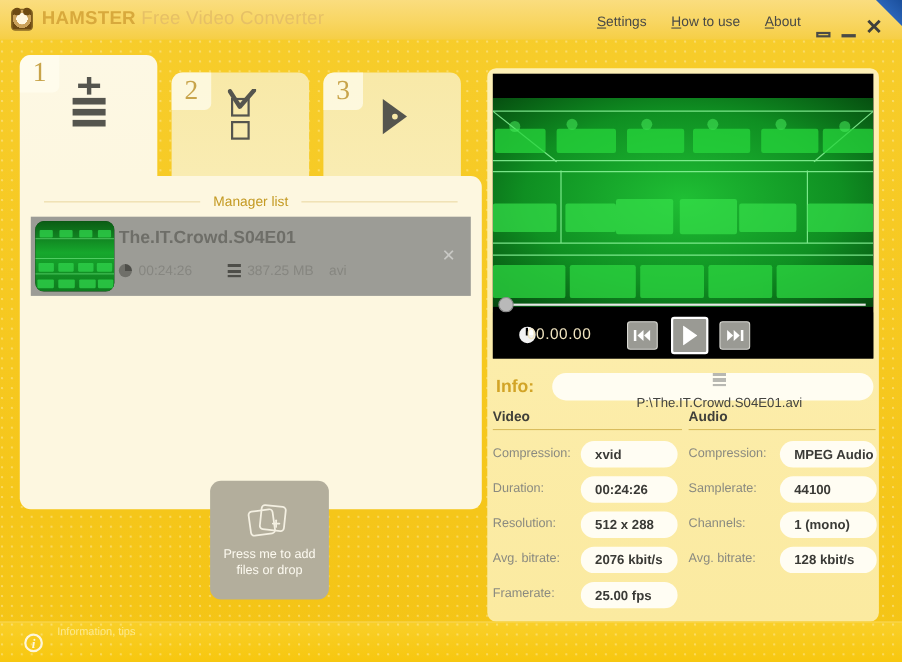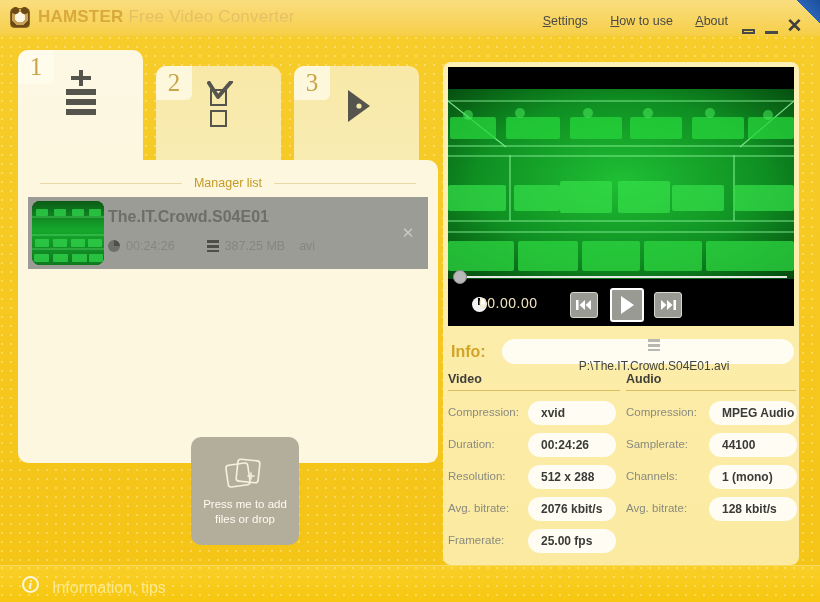--- a/index.html
+++ b/index.html
@@ -241,21 +241,21 @@
       linear-gradient(180deg, #f9cf28 0%, #f7c70f 100%);
     border-top: 1px solid rgba(255,255,255,0.35);
   }
   .status-ic {
     position: absolute; left: 22px; top: 10px; width: 17px; height: 17px;
     border-radius: 50%; border: 2px solid #fdf6dc;
     color: #fdf6dc; font-family: "Liberation Serif", serif; font-style: italic;
     font-size: 12px; font-weight: bold; line-height: 14px; text-align: center;
   }
   .status-txt {
-    position: absolute; left: 52px; top: 13px; font-size: 16px; color: #fce98f;
+    position: absolute; left: 52px; top: 3px; font-size: 10px; color: #fce98f;
   }
 </style>
 </head>
 <body>
 
 <div id="app">
 
   <div class="titlebar">
     <div class="blue-corner"></div>
     <div class="logo-badge"></div>

